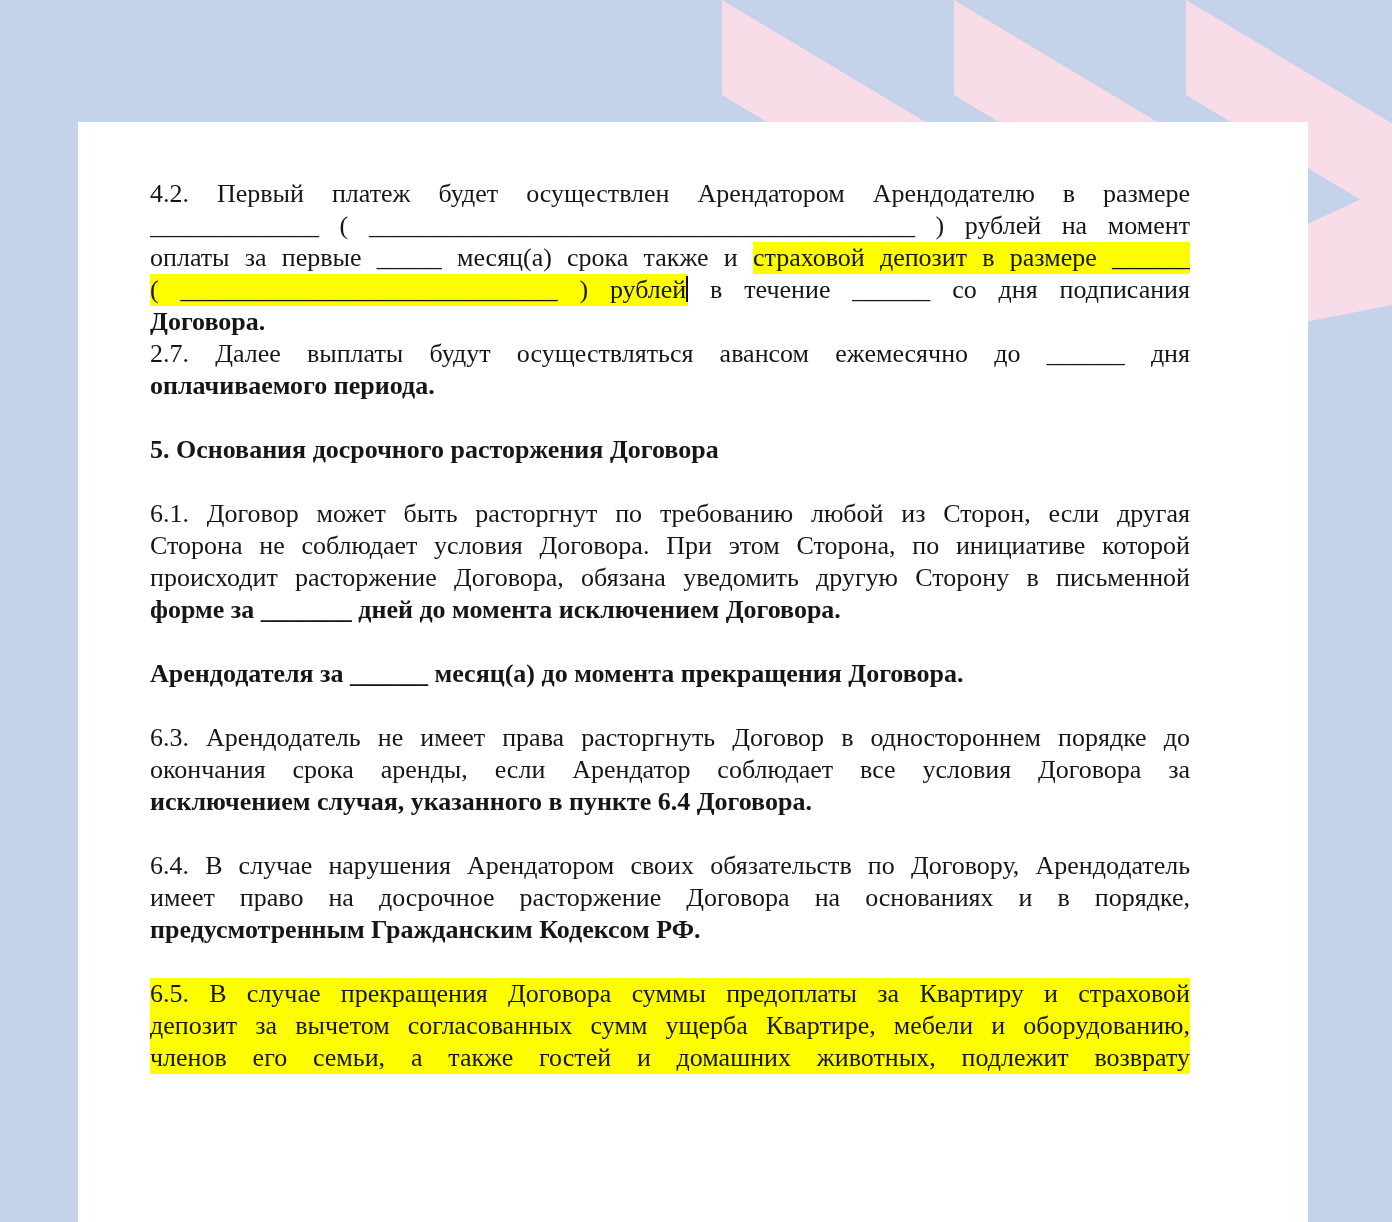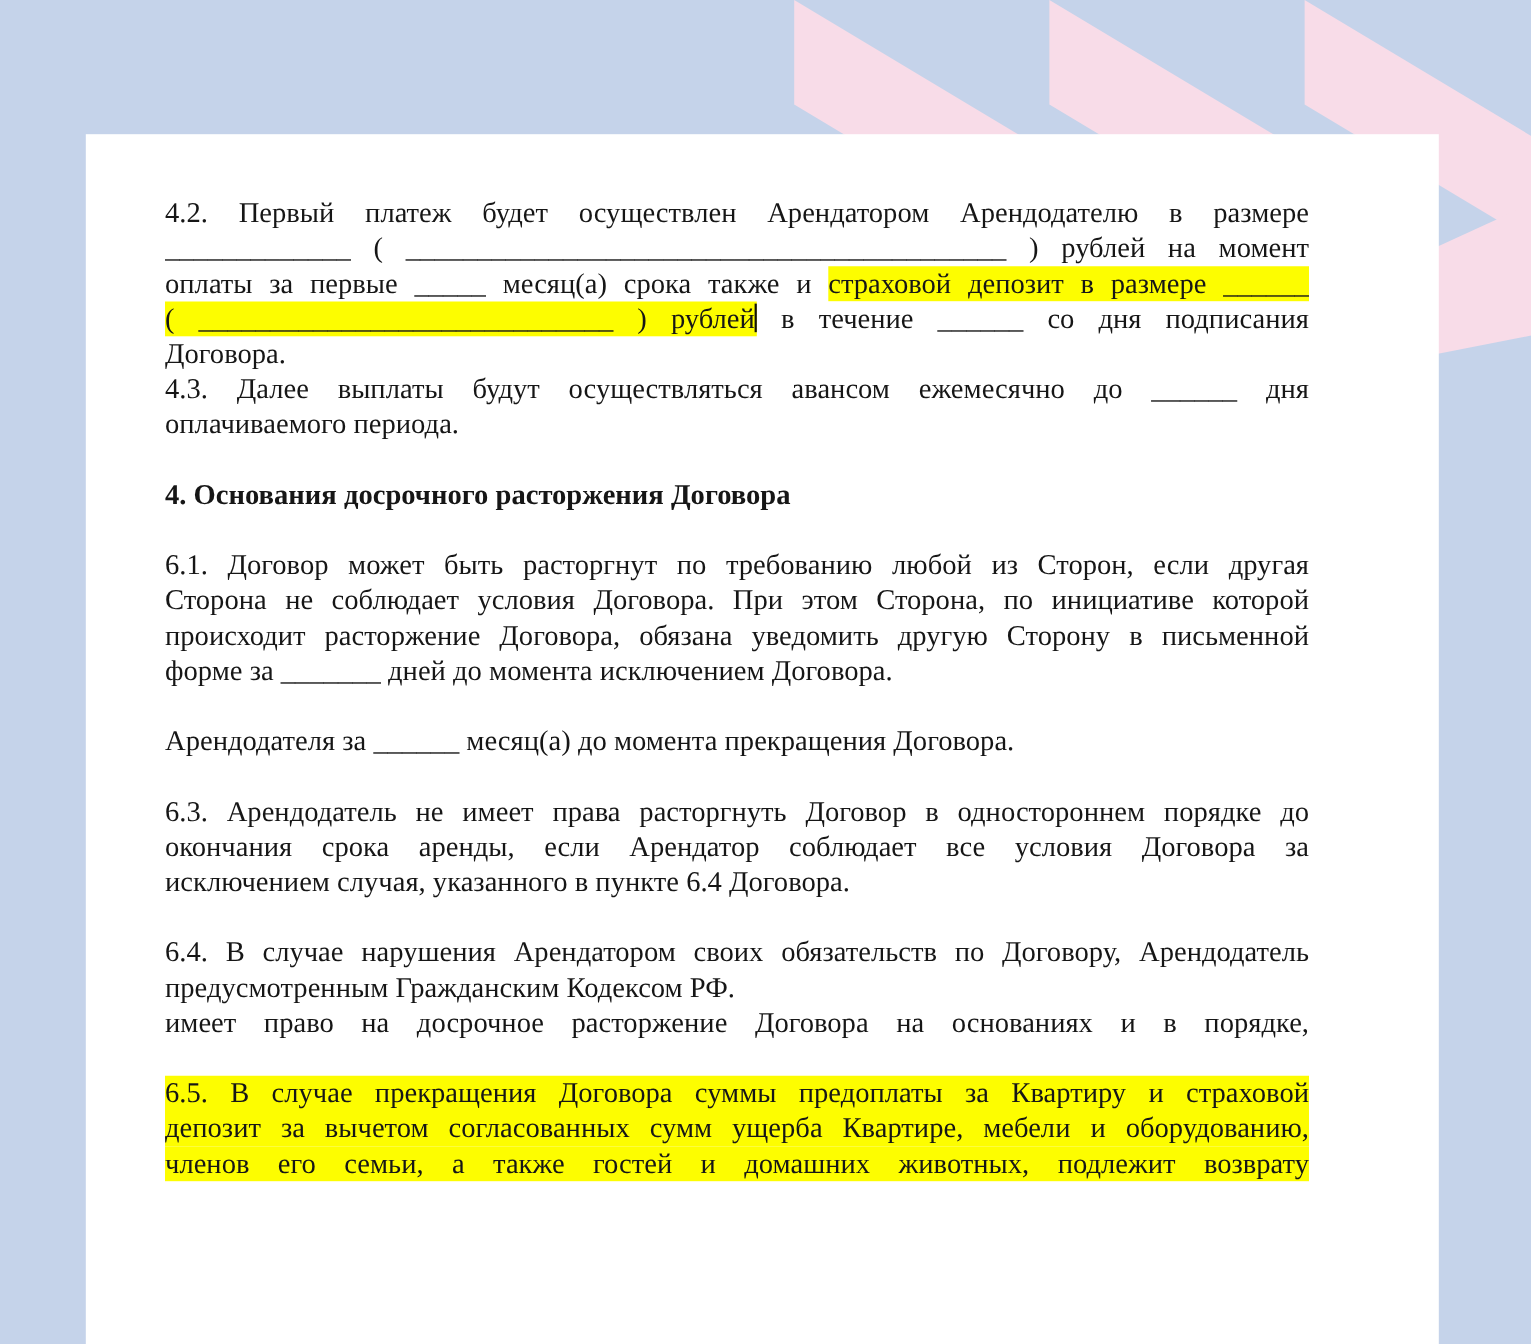--- a/index.html
+++ b/index.html
@@ -38,20 +38,21 @@
   .para.heading{font-weight:bold;}
   .line{
     text-align:justify;
     text-align-last:justify;
     white-space:pre-wrap;
     overflow:hidden;
     height:32px;
   }
   .line.last{
     text-align-last:left;
+    font-weight:bold;
   }
   .hl{
     background:var(--hl);
     padding:2px 0;
   }
   .caret{
     display:inline-block;
     width:2px;height:26px;
     background:#101010;
     vertical-align:-4px;
@@ -72,44 +73,44 @@
   <div class="page">
     <div class="doc" id="doc">
         <div class="para tight">
           <div class="line"><span>4.2. Первый платеж будет осуществлен Арендатором Арендодателю в размере</span></div>
           <div class="line"><span>_____________ ( __________________________________________ ) рублей на момент</span></div>
           <div class="line"><span>оплаты за первые _____ месяц(а) срока также и </span><span class="hl">страховой депозит в размере ______</span></div>
           <div class="line"><span class="hl">( _____________________________ ) рублей<span class="caret"></span></span><span> в течение ______ со дня подписания</span></div>
           <div class="line last"><span>Договора.</span></div>
         </div>
         <div class="para">
-          <div class="line"><span>4.3. Далее выплаты будут осуществляться авансом ежемесячно до ______ дня</span></div>
+          <div class="line"><span>2.7. Далее выплаты будут осуществляться авансом ежемесячно до ______ дня</span></div>
           <div class="line last"><span>оплачиваемого периода.</span></div>
         </div>
         <div class="para heading">
-          <div class="line last"><span>4. Основания досрочного расторжения Договора</span></div>
+          <div class="line last"><span>5. Основания досрочного расторжения Договора</span></div>
         </div>
         <div class="para">
           <div class="line"><span>6.1. Договор может быть расторгнут по требованию любой из Сторон, если другая</span></div>
           <div class="line"><span>Сторона не соблюдает условия Договора. При этом Сторона, по инициативе которой</span></div>
           <div class="line"><span>происходит расторжение Договора, обязана уведомить другую Сторону в письменной</span></div>
           <div class="line last"><span>форме за _______ дней до момента исключением Договора.</span></div>
         </div>
         <div class="para">
           <div class="line last"><span>Арендодателя за ______ месяц(а) до момента прекращения Договора.</span></div>
         </div>
         <div class="para">
           <div class="line"><span>6.3. Арендодатель не имеет права расторгнуть Договор в одностороннем порядке до</span></div>
           <div class="line"><span>окончания срока аренды, если Арендатор соблюдает все условия Договора за</span></div>
           <div class="line last"><span>исключением случая, указанного в пункте 6.4 Договора.</span></div>
         </div>
         <div class="para">
           <div class="line"><span>6.4. В случае нарушения Арендатором своих обязательств по Договору, Арендодатель</span></div>
+          <div class="line"><span>имеет право на досрочное расторжение Договора на основаниях и в порядке,</span></div>
           <div class="line last"><span>предусмотренным Гражданским Кодексом РФ.</span></div>
-          <div class="line"><span>имеет право на досрочное расторжение Договора на основаниях и в порядке,</span></div>
         </div>
         <div class="para">
           <div class="line"><span class="hl">6.5. В случае прекращения Договора суммы предоплаты за Квартиру и страховой</span></div>
           <div class="line"><span class="hl">депозит за вычетом согласованных сумм ущерба Квартире, мебели и оборудованию,</span></div>
           <div class="line"><span class="hl">членов его семьи, а также гостей и домашних животных, подлежит возврату</span></div>
         </div>
       </div>
   </div>
 
 </div>

